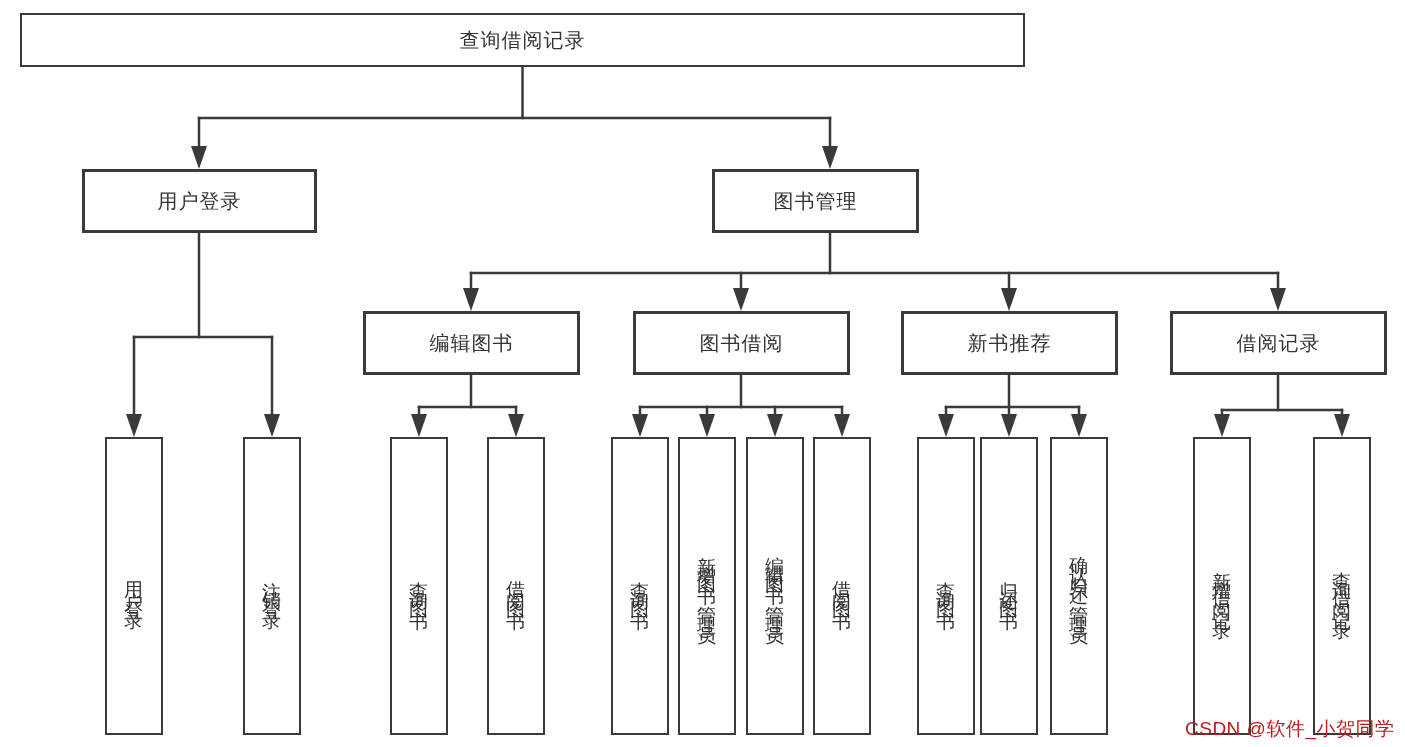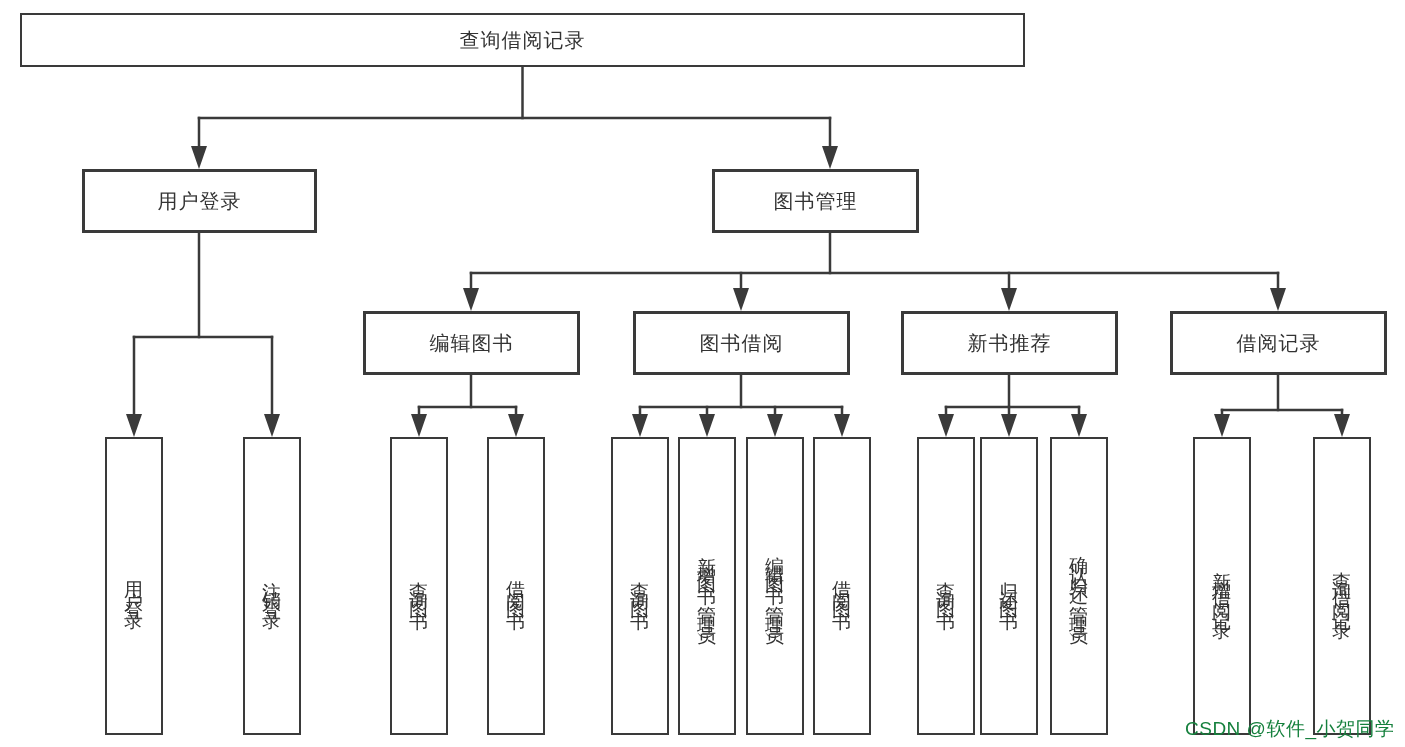--- a/index.html
+++ b/index.html
@@ -45,21 +45,21 @@
     writing-mode: vertical-rl;
     text-orientation: mixed;
     letter-spacing: 10px;
     line-height: 1;
   }
   .watermark {
     position: absolute;
     left: 1185px;
     top: 716px;
     font-size: 19px;
-    color: #15803d;
+    color: #b91c1c;
     white-space: nowrap;
     letter-spacing: 0.5px;
   }
 </style>
 </head>
 <body>
 
 <div class="canvas">
 
   <svg class="connectors" viewBox="0 0 1405 747" width="1405" height="747" xmlns="http://www.w3.org/2000/svg">

